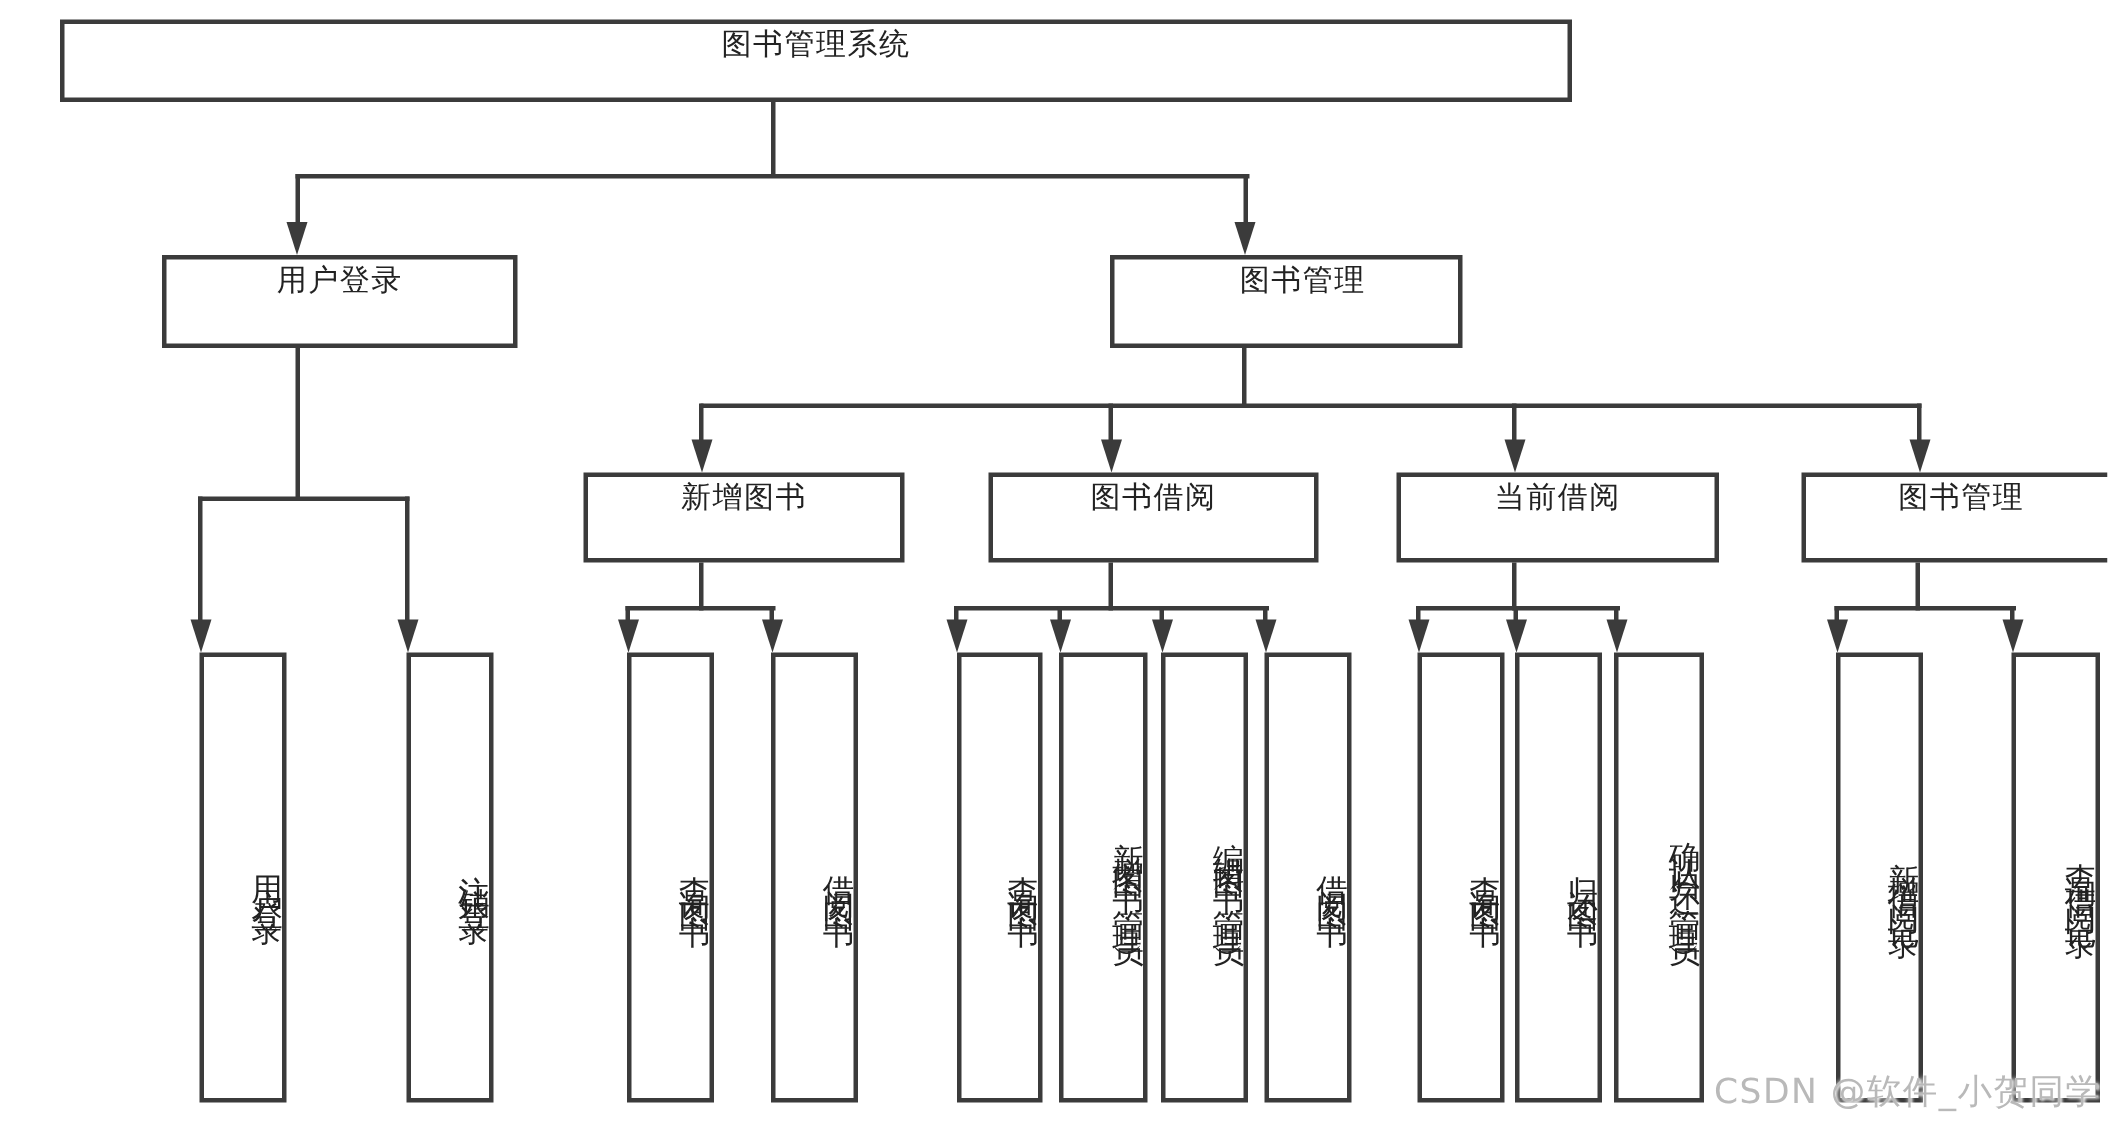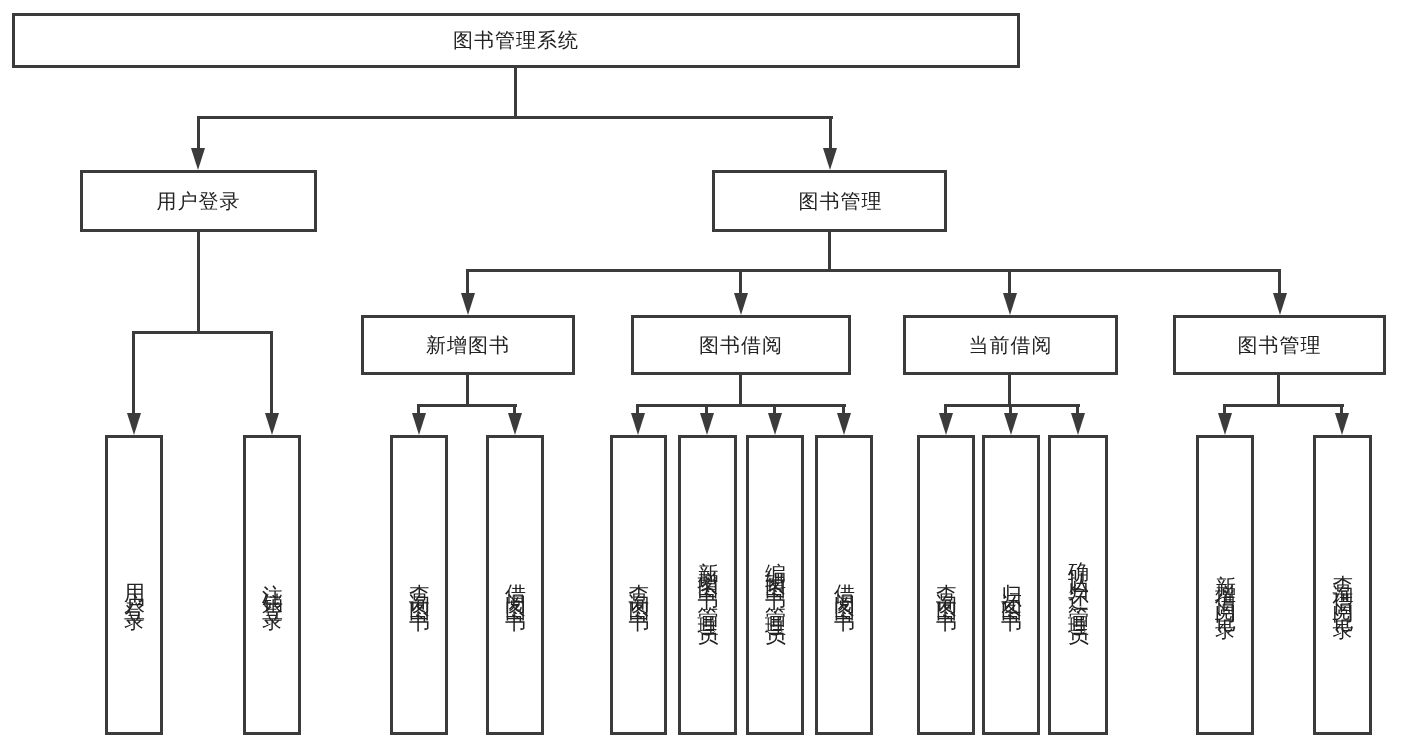--- a/index.html
+++ b/index.html
@@ -13,25 +13,26 @@
     width:1405px;height:747px;
     background:#ffffff;
     overflow:hidden;
   }
   .node{
     position:absolute;
     box-sizing:border-box;
     border:3px solid var(--line);
     background:#ffffff;
     display:flex;
-    align-items:center;
+    align-items:flex-start;
     justify-content:center;
     color:var(--text);
     font-size:20px;
     letter-spacing:1px;
+    margin-left:28px;
   }
   .leaf{
     font-size:21px;
     writing-mode:vertical-rl;
     text-orientation:mixed;
     letter-spacing:9px;
     line-height:1;
   }
   .vline{position:absolute;width:3px;background:var(--line);}
   .hline{position:absolute;height:3px;background:var(--line);}
@@ -177,14 +178,15 @@
     <span>确认归还（管理员）</span>
   </div>
 
   <div class="node leaf" style="left:1196px;top:435px;width:58px;height:300px;">
     <span>新增借阅记录</span>
   </div>
   <div class="node leaf" style="left:1313px;top:435px;width:59px;height:300px;">
     <span>查询借阅记录</span>
   </div>
 
+  <div class="watermark">CSDN @软件_小贺同学</div>
 
 </div>
 
 </body></html>

